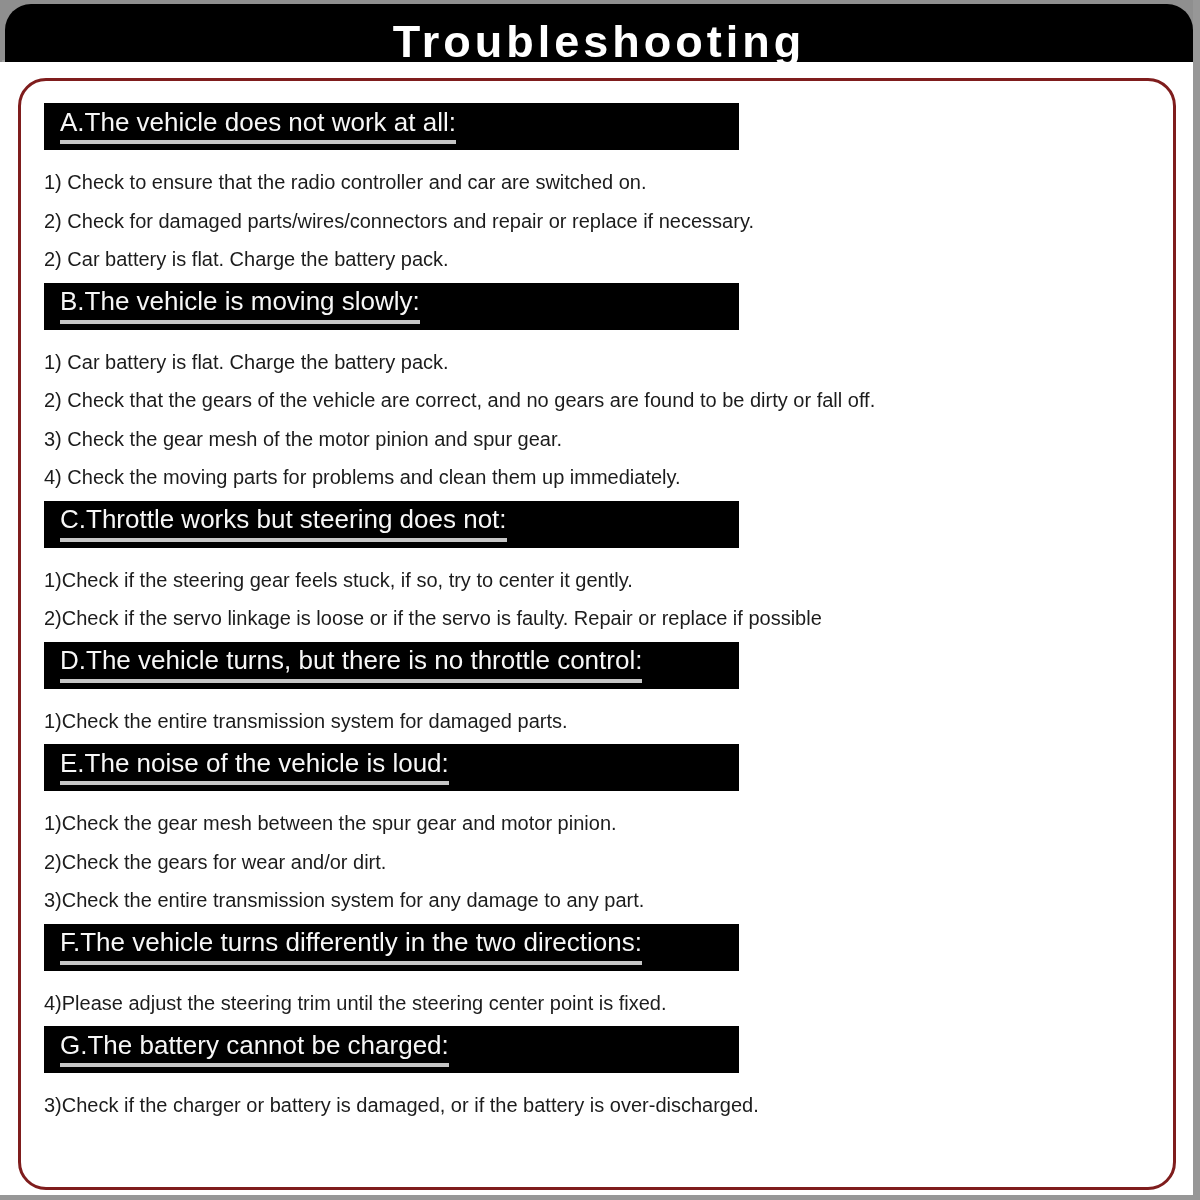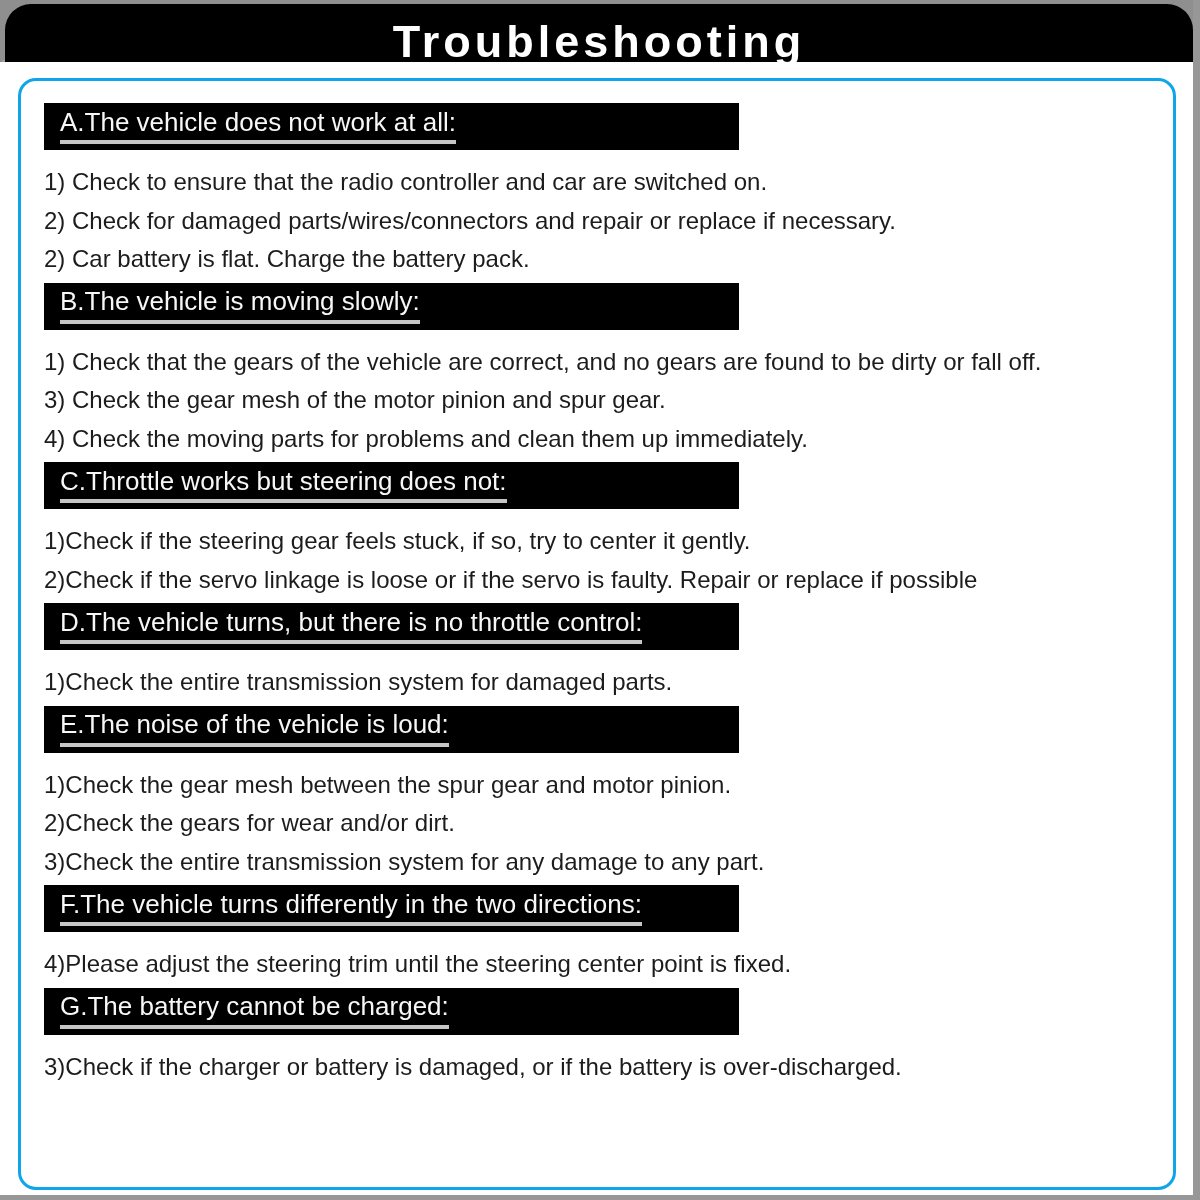--- a/index.html
+++ b/index.html
@@ -66,22 +66,22 @@
     font-weight: bold;
     letter-spacing: 4px;
     margin-top: 18px;
   }
   
   .content-box {
     position: absolute;
     left: 18px; top: 78px;
     width: 1158px; height: 1112px;
     box-sizing: border-box;
-    border: 3px solid #0ea5e9;
-    border-radius: 18px;
+    border: 3px solid #7f1d1d;
+    border-radius: 28px;
     background: #ffffff;
     padding: 22px 16px 0 23px;
     z-index: 2;
   }
   .section { margin-bottom: 4px; }
   .heading-bar {
     width: 695px;
     height: 47px;
     box-sizing: border-box;
     background: #000000;
@@ -93,21 +93,21 @@
   .heading-text {
     display: inline-block;
     color: #f7f7f7;
     font-size: 26px;
     border-bottom: 4px solid #c6c6c6;
     padding-bottom: 4px;
     line-height: 1.05;
     white-space: nowrap;
   }
   .item-line {
-    font-size: 24px;
+    font-size: 20px;
     line-height: 38.5px;
     color: #1c1c1c;
     white-space: nowrap;
   }
 </style>
 </head>
 <body>
 
 <div class="top-strip"></div>
 <div class="edge-left"></div>
@@ -127,21 +127,22 @@
     </div>
     <div class="item-line">1) Check to ensure that the radio controller and car are switched on.</div>
     <div class="item-line">2) Check for damaged parts/wires/connectors and repair or replace if necessary.</div>
     <div class="item-line">2) Car battery is flat. Charge the battery pack.</div>
   </div>
 
   <div class="section">
     <div class="heading-bar">
       <span class="heading-text">B.The vehicle is moving slowly:</span>
     </div>
-    <div class="item-line">1) Check that the gears of the vehicle are correct, and no gears are found to be dirty or fall off.</div>
+    <div class="item-line">1) Car battery is flat. Charge the battery pack.</div>
+    <div class="item-line">2) Check that the gears of the vehicle are correct, and no gears are found to be dirty or fall off.</div>
     <div class="item-line">3) Check the gear mesh of the motor pinion and spur gear.</div>
     <div class="item-line">4) Check the moving parts for problems and clean them up immediately.</div>
   </div>
 
   <div class="section">
     <div class="heading-bar">
       <span class="heading-text">C.Throttle works but steering does not:</span>
     </div>
     <div class="item-line">1)Check if the steering gear feels stuck, if so, try to center it gently.</div>
     <div class="item-line">2)Check if the servo linkage is loose or if the servo is faulty. Repair or replace if possible</div>

